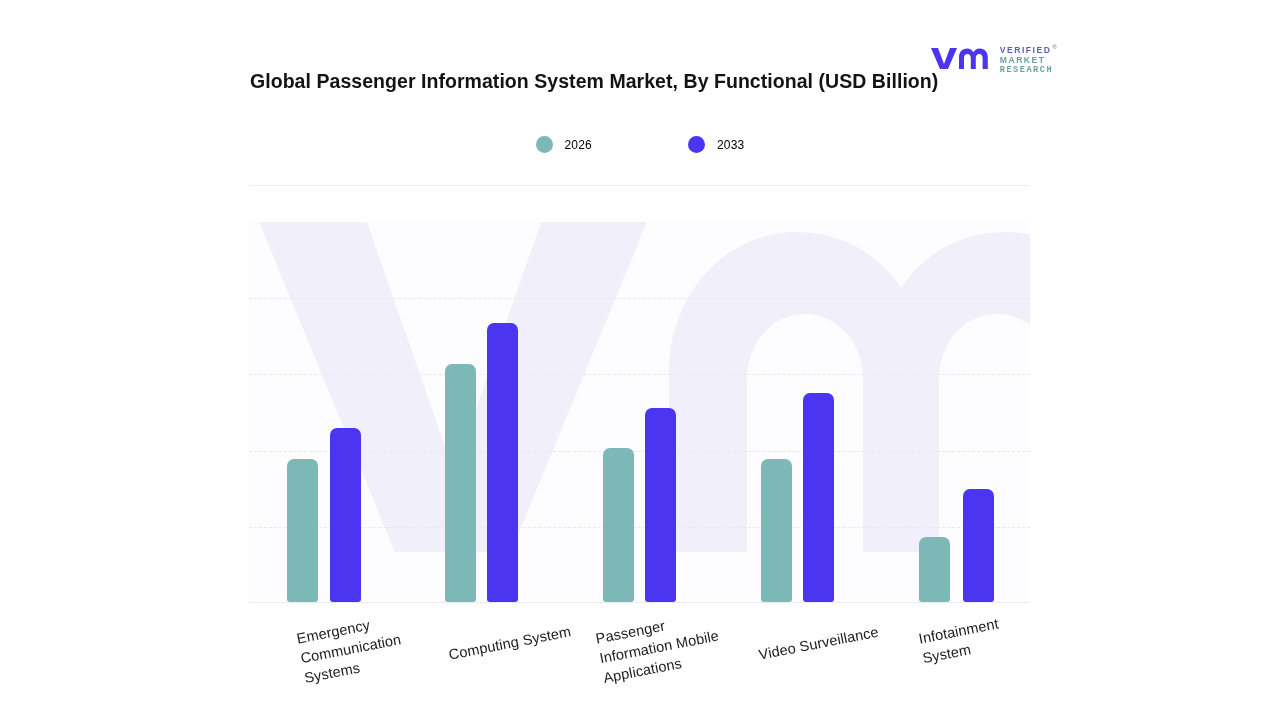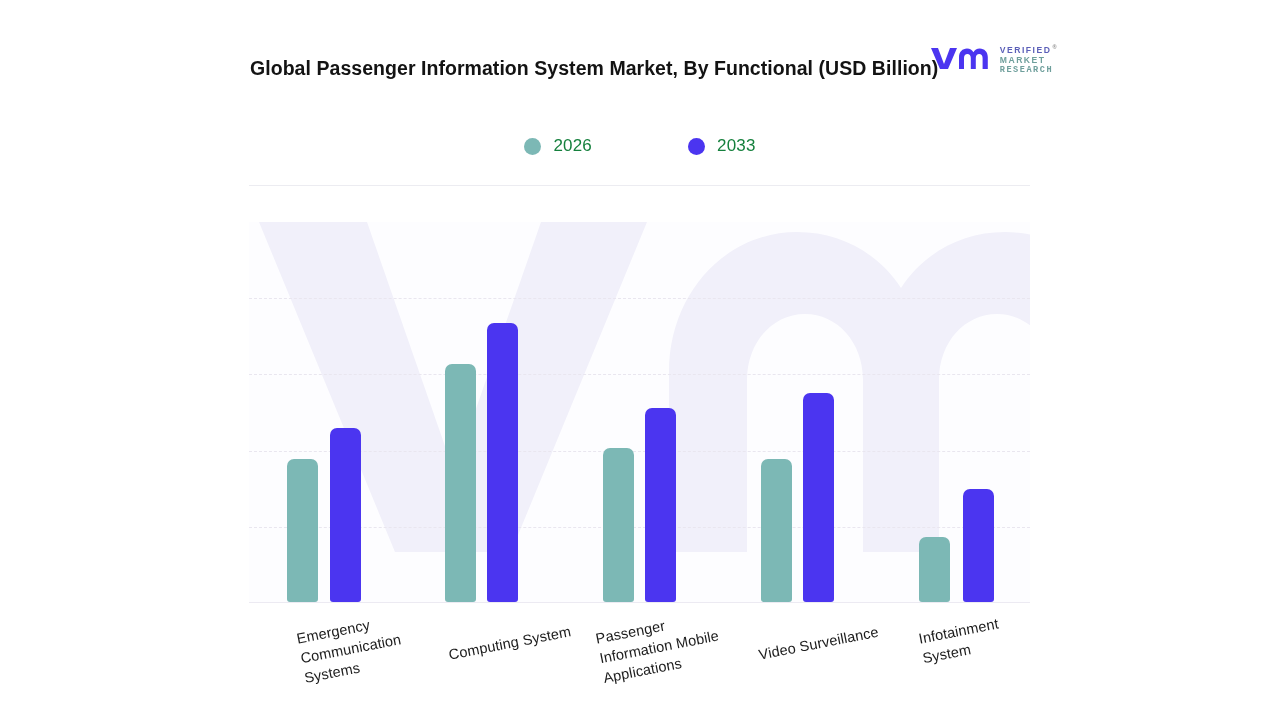--- a/index.html
+++ b/index.html
@@ -31,21 +31,21 @@
     width: 700px;
   }
   #eyebrow {
     font-size: 15px;
     color: #9b9b9b;
     font-weight: 400;
     letter-spacing: 0.1px;
     line-height: 20px;
   }
   #chart-title {
-    margin-top: 10px;
+    margin-top: 23px;
     font-size: 19.5px;
     font-weight: bold;
     color: #131313;
     line-height: 28px;
     letter-spacing: 0.05px;
     max-width: 700px;
   }
 
   
   #logo {
@@ -96,22 +96,22 @@
     align-items: center;
     gap: 12px;
   }
   .legend-dot {
     width: 17px;
     height: 17px;
     border-radius: 50%;
     display: block;
   }
   .legend-label {
-    font-size: 17px;
-    color: #15803d;
+    font-size: 12px;
+    color: #000000;
     letter-spacing: 0.2px;
   }
 
   
   #divider {
     position: absolute;
     left: 249px;
     top: 185px;
     width: 781px;
     height: 1px;

